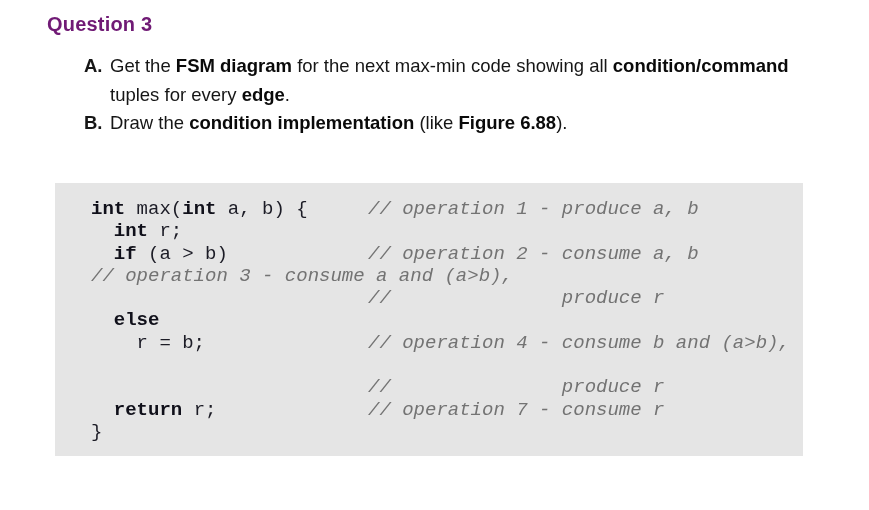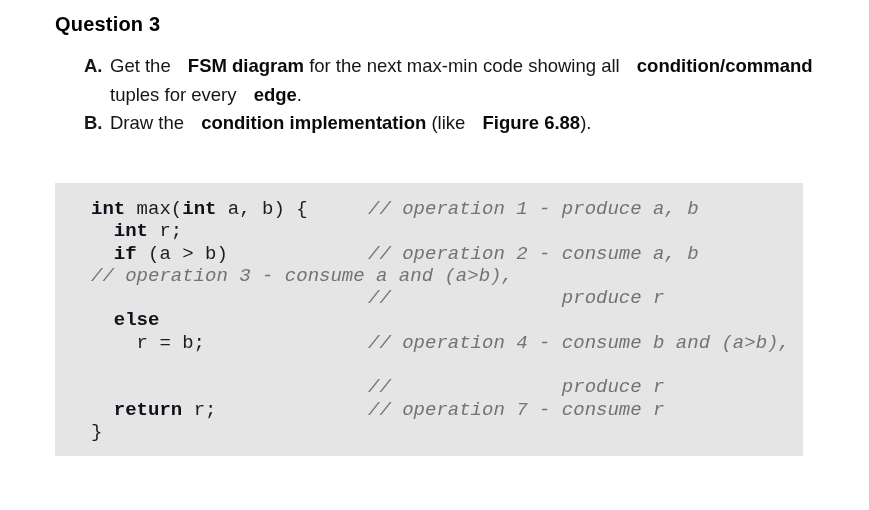--- a/index.html
+++ b/index.html
@@ -12,25 +12,25 @@
     width: 869px;
     height: 510px;
     background: #ffffff;
     overflow: hidden;
     font-family: "Liberation Sans", sans-serif;
     color: #111111;
   }
   
   #title {
     position: absolute;
-    left: 55px;
+    left: 47px;
     top: 13px;
     font-size: 20px;
     font-weight: bold;
-    color: #000000;
+    color: #701a75;
     letter-spacing: 0.2px;
   }
   
   #tasks {
     position: absolute;
     left: 84px;
     top: 52px;
     width: 740px;
     font-size: 18.5px;
     line-height: 28.6px;
@@ -46,21 +46,20 @@
   }
   .task-lines {
     flex: 1 1 auto;
   }
   .task-line {
     white-space: pre;
   }
   .task-line .b {
     font-weight: bold;
     color: #0a0a0a;
-    margin-left: 12px;
   }
   
   #code-panel {
     position: absolute;
     left: 55px;
     top: 183px;
     width: 748px;
     height: 273px;
     box-sizing: border-box;
     padding: 15px 0 0 36px;

